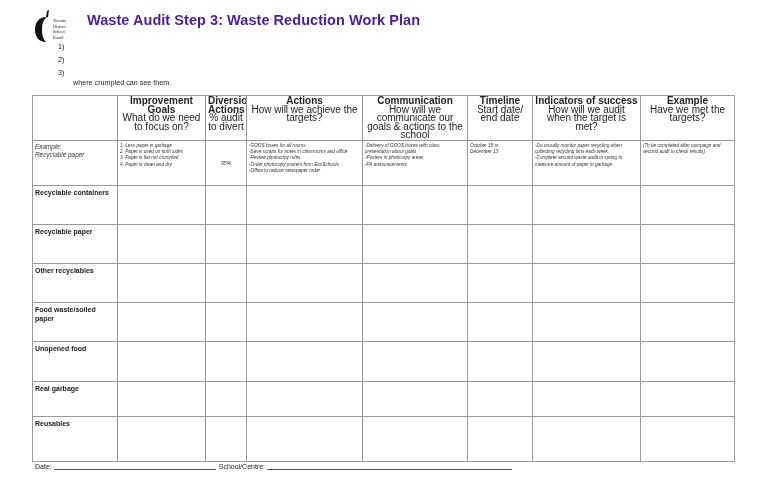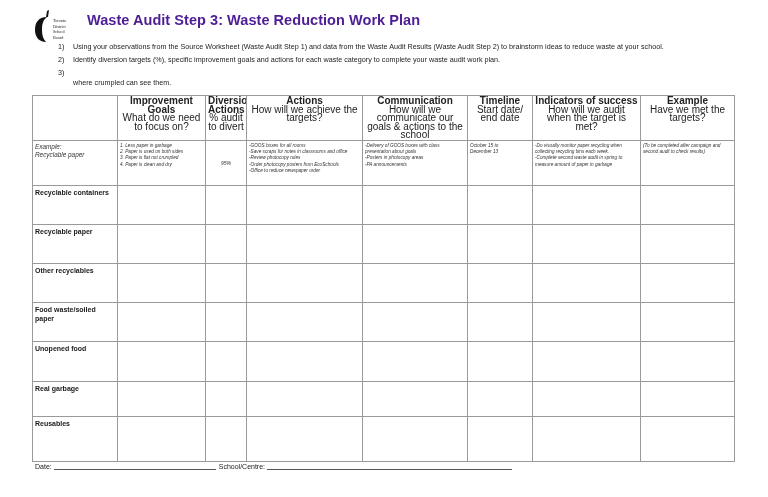--- a/index.html
+++ b/index.html
@@ -57,25 +57,23 @@
     <div>School</div>
     <div>Board</div>
   </div>
 </div>
 
 <div class="title">Waste Audit Step 3:  Waste Reduction Work Plan</div>
 
 <div class="instructions">
   <div class="instr">
     <span class="num">1)</span>
-    <span class="txt">Using your observations from the Source Worksheet  (Waste Audit Step 1) and data from the Waste Audit Results (Waste Audit Step 2) to brainstorm ideas to reduce waste at your school.</span>
   </div>
   <div class="instr">
     <span class="num">2)</span>
-    <span class="txt">Identify diversion targets (%), specific improvement goals and actions for each waste category to complete your waste audit work plan.</span>
   </div>
   <div class="instr multi">
     <span class="num">3)</span>
     <span class="txt">
       <br>
       <span>where crumpled can see them.</span>
     </span>
   </div>
 </div>
 

